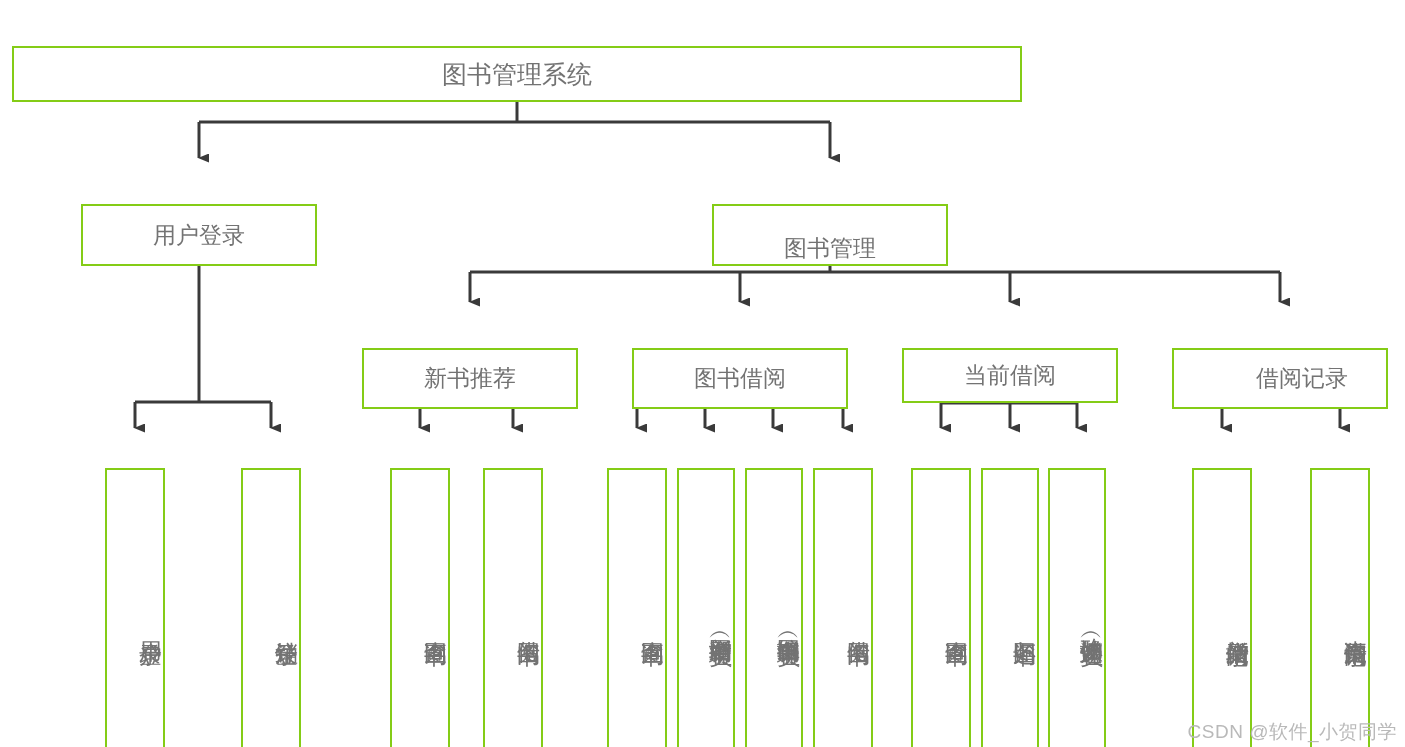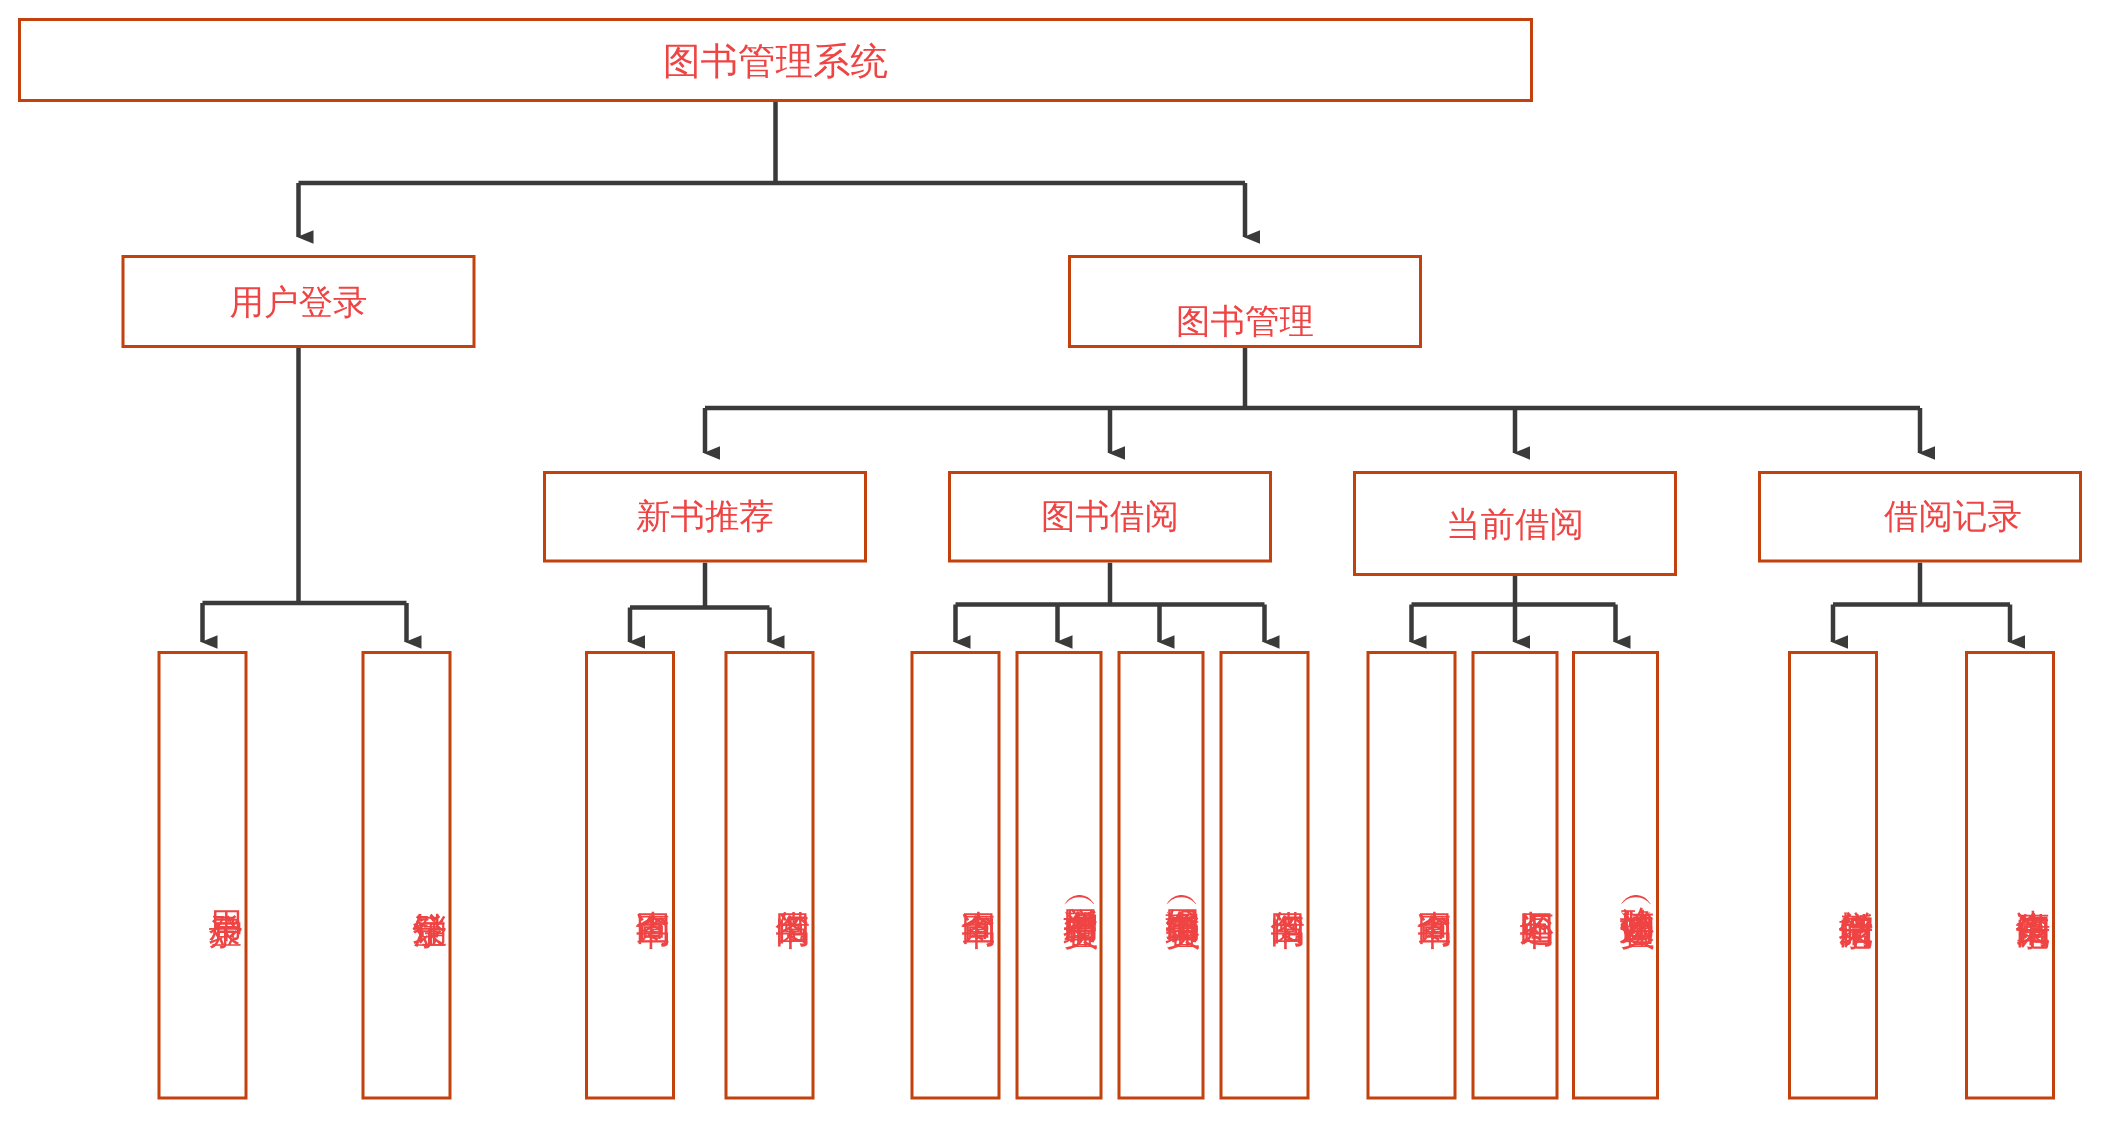--- a/index.html
+++ b/index.html
@@ -10,25 +10,26 @@
     overflow:hidden;
     position:relative;
   }
   #canvas{position:absolute;left:0;top:0;width:1405px;height:747px;}
   svg.edges{position:absolute;left:0;top:0;width:1405px;height:747px;pointer-events:none;}
 
   .node{
     position:absolute;
     box-sizing:border-box;
     background:#ffffff;
-    border:2px solid #c2410c;
+    border:2px solid #84cc16;
     display:flex;
     align-items:center;
     justify-content:center;
-    color:#ef4444;
+    color:#737373;
+    margin-top:34px;
   }
   .node.root{font-size:25px;}
   .node.lvl2{font-size:23px;}
   .node.lvl3{font-size:23px;}
   .node.leaf{
     font-size:23px;
     writing-mode:vertical-rl;
     text-orientation:upright;
     letter-spacing:1px;
     line-height:1.05;
@@ -115,21 +116,21 @@
   <div class="node lvl2" style="left:712px;top:170px;width:236px;height:62px;align-items:flex-end;">
     <span class="lbl">图书管理</span>
   </div>
 
   <div class="node lvl3" style="left:632px;top:314px;width:216px;height:61px;">
     <span class="lbl">图书借阅</span>
   </div>
   <div class="node lvl3" style="left:362px;top:314px;width:216px;height:61px;">
     <span class="lbl">新书推荐</span>
   </div>
-  <div class="node lvl3" style="left:902px;top:314px;width:216px;height:70px;">
+  <div class="node lvl3" style="left:902px;top:314px;width:216px;height:55px;">
     <span class="lbl">当前借阅</span>
   </div>
   <div class="node lvl3" style="left:1172px;top:314px;width:216px;height:61px;padding-left:44px;">
     <span class="lbl">借阅记录</span>
   </div>
 
   <div class="node leaf" style="left:105px;top:434px;width:60px;height:299px;">
     <span class="lbl">用户登录</span>
   </div>
   <div class="node leaf" style="left:241px;top:434px;width:60px;height:299px;">
@@ -166,13 +167,14 @@
     <span class="lbl">确认归还（管理员）</span>
   </div>
 
   <div class="node leaf" style="left:1192px;top:434px;width:60px;height:299px;">
     <span class="lbl">新增借阅记录</span>
   </div>
   <div class="node leaf" style="left:1310px;top:434px;width:60px;height:299px;">
     <span class="lbl">查询借阅记录</span>
   </div>
 
+  <div class="watermark">CSDN @软件_小贺同学</div>
 </div>
 
 </body></html>

